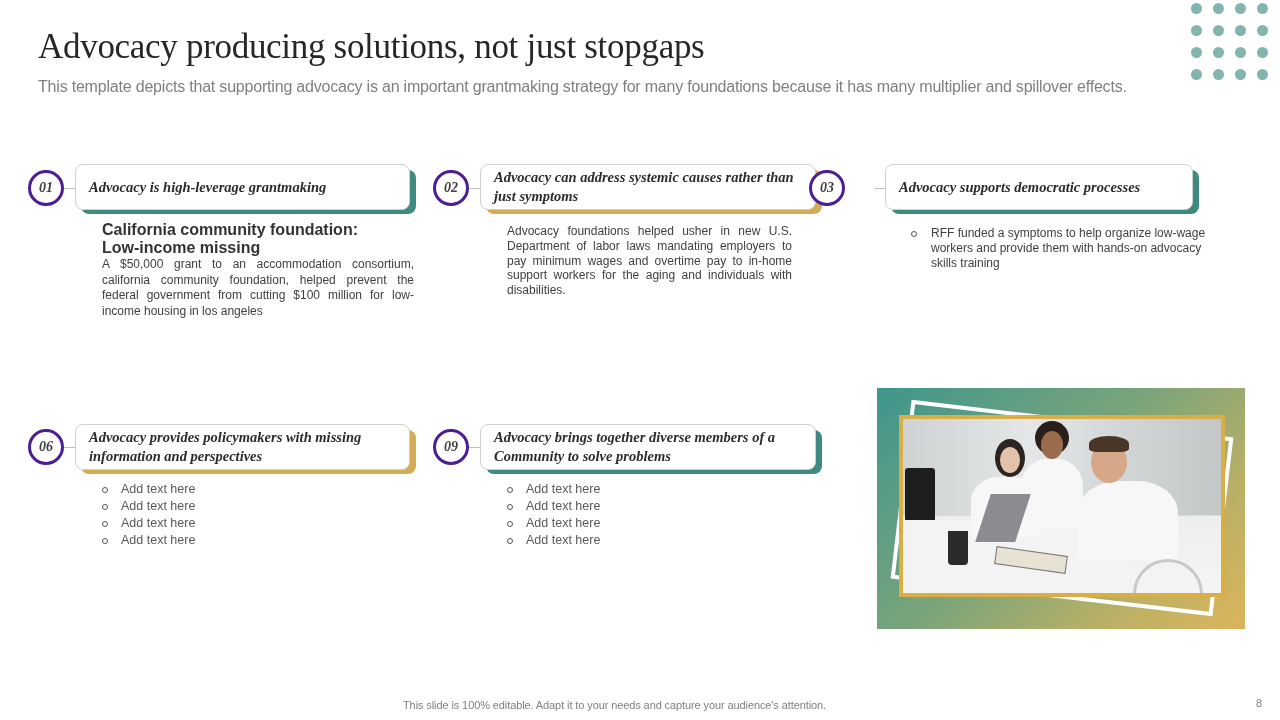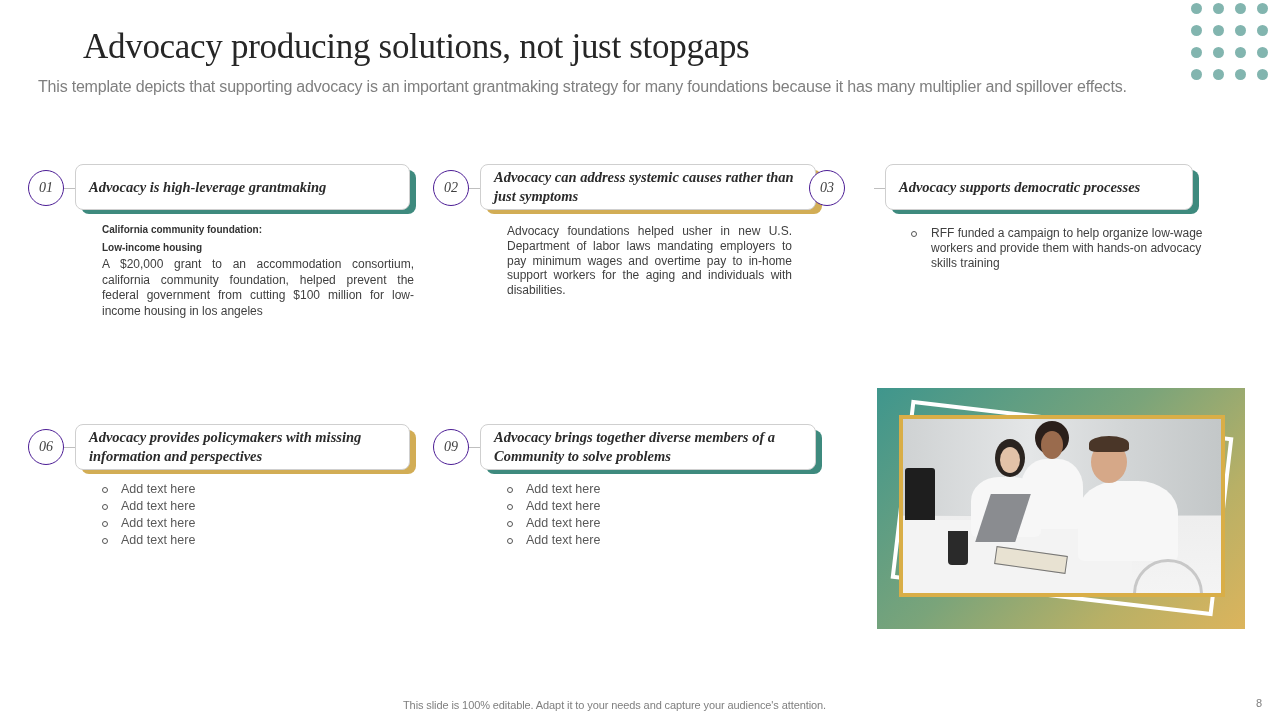--- a/index.html
+++ b/index.html
@@ -2,35 +2,35 @@
 <html><head>
 <meta charset="utf-8">
 <style>
   * { box-sizing: border-box; margin: 0; padding: 0; }
   html, body { width: 1280px; height: 720px; background: #ffffff; overflow: hidden; }
   body { position: relative; font-family: "Liberation Sans", sans-serif; color: #404040; }
 
   .title {
     position: absolute; left: 38px; top: 26px;
     font-family: "Liberation Serif", serif; font-size: 35px; color: #262626;
-    letter-spacing: -0.3px; white-space: nowrap; line-height: 42px; margin-left: 45px;
+    letter-spacing: -0.3px; white-space: nowrap; line-height: 42px;
   }
   .subtitle {
     position: absolute; left: 38px; top: 78px;
     font-size: 16px; color: #7f7f7f; white-space: nowrap; letter-spacing: -0.2px;
   }
 
   .dots { position: absolute; left: 1190px; top: 2px; width: 90px; height: 90px; }
   .dot { position: absolute; width: 11px; height: 11px; border-radius: 50%; background: #82b5af; }
 
   .num-circle {
     position: absolute; width: 36px; height: 36px; border-radius: 50%;
-    border: 1px solid #4c1d95; background: #fff;
+    border: 3px solid #4c1d95; background: #fff;
     display: flex; align-items: center; justify-content: center;
-    font-family: "Liberation Serif", serif; font-style: italic; font-weight: normal;
+    font-family: "Liberation Serif", serif; font-style: italic; font-weight: bold;
     font-size: 14px; color: #404040;
   }
   .connector { position: absolute; height: 1px; background: #bfbfbf; }
 
   .card { position: absolute; }
   .card .shadow {
     position: absolute; left: 6px; top: 6px; right: -6px; bottom: -4px;
     border-radius: 8px;
   }
   .card .face {
@@ -39,21 +39,21 @@
     display: flex; align-items: center; padding: 0 12px 0 13px;
     font-family: "Liberation Serif", serif; font-style: italic; font-weight: bold;
     font-size: 14.5px; line-height: 19px; color: #2b2b2b;
   }
   .teal { background: #3e8a7e; }
   .gold { background: #d2ad55; }
 
   .body-text {
     position: absolute; font-size: 12px; line-height: 15.5px; color: #404040;
   }
-  .body-heading { font-size: 10px; font-weight: bold; color: #333; line-height: 18px; }
+  .body-heading { font-size: 16px; font-weight: bold; color: #333; line-height: 18px; }
 
   ul.bullets { list-style: none; }
   ul.bullets li { position: relative; padding-left: 24px; }
   ul.bullets li .bullet {
     position: absolute; left: 4px; top: 5px; width: 6px; height: 6px;
     border: 1px solid #555; border-radius: 50%;
   }
   ul.bullets.add li { font-size: 12.5px; line-height: 17px; color: #595959; padding-left: 19px; }
   ul.bullets.add li .bullet { left: 0; top: 6px; }
 
@@ -114,22 +114,22 @@
 
 <div>
   <div class="num-circle" style="left:28px;top:170px">01</div>
   <div class="connector" style="left:64px;top:188px;width:11px"></div>
   <div class="card" style="left:75px;top:164px;width:335px;height:46px">
     <div class="shadow teal"></div>
     <div class="face">Advocacy is high-leverage grantmaking</div>
   </div>
   <div class="body-text" style="left:102px;top:221px;width:312px">
     <div class="body-heading">California community  foundation:</div>
-    <div class="body-heading">Low-income housing</div>
-    <div style="text-align:justify">A $20,000 grant to an accommodation consortium, california community foundation, helped prevent the federal government  from cutting $100 million for low-income housing in los angeles</div>
+    <div class="body-heading">Low-income missing</div>
+    <div style="text-align:justify">A $50,000 grant to an accommodation consortium, california community foundation, helped prevent the federal government  from cutting $100 million for low-income housing in los angeles</div>
   </div>
 </div>
 
 <div>
   <div class="num-circle" style="left:433px;top:170px">02</div>
   <div class="connector" style="left:469px;top:188px;width:11px"></div>
   <div class="card" style="left:480px;top:164px;width:336px;height:46px">
     <div class="shadow gold"></div>
     <div class="face">Advocacy can address systemic causes rather than just symptoms</div>
   </div>
@@ -139,21 +139,21 @@
 </div>
 
 <div>
   <div class="num-circle" style="left:809px;top:170px">03</div>
   <div class="connector" style="left:874px;top:188px;width:11px"></div>
   <div class="card" style="left:885px;top:164px;width:308px;height:46px">
     <div class="shadow teal"></div>
     <div class="face">Advocacy supports democratic processes</div>
   </div>
   <ul class="bullets body-text" style="left:907px;top:226px;width:300px;line-height:15px">
-    <li><span class="bullet"></span><span>RFF funded a campaign to help organize low-wage workers and provide them with hands-on advocacy skills training</span></li>
+    <li><span class="bullet"></span><span>RFF funded a symptoms to help organize low-wage workers and provide them with hands-on advocacy skills training</span></li>
   </ul>
 </div>
 
 <div>
   <div class="num-circle" style="left:28px;top:429px">06</div>
   <div class="connector" style="left:64px;top:447px;width:11px"></div>
   <div class="card" style="left:75px;top:424px;width:335px;height:46px">
     <div class="shadow gold"></div>
     <div class="face">Advocacy provides policymakers with missing information and perspectives</div>
   </div>

